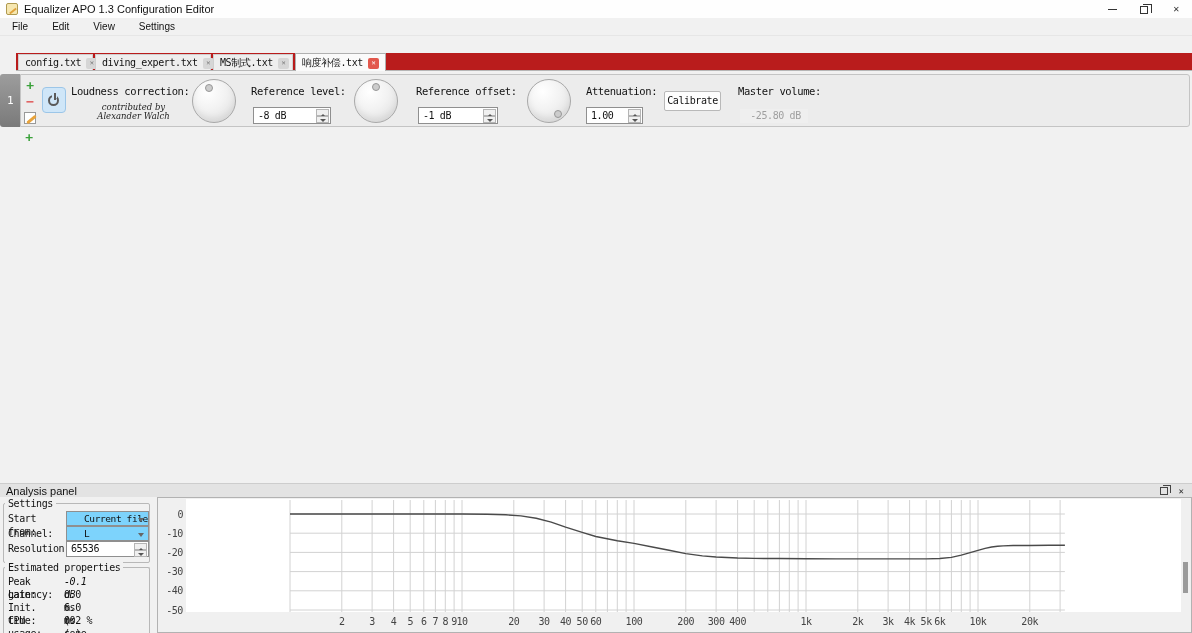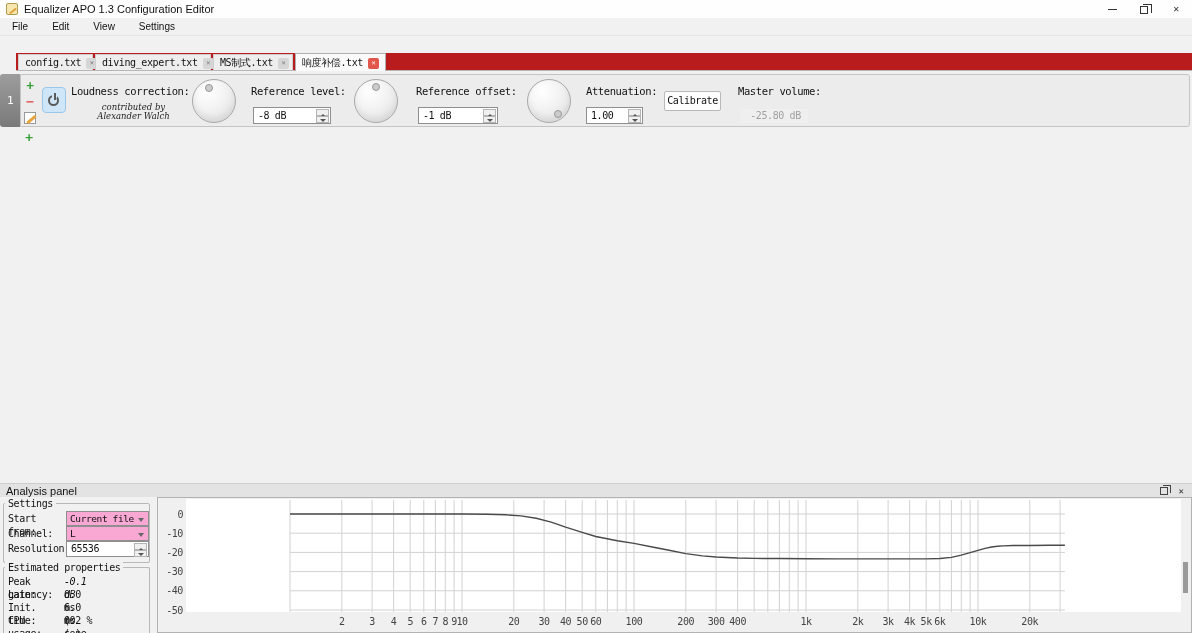--- a/index.html
+++ b/index.html
@@ -35,21 +35,21 @@
   #icon-new:after { content:""; position:absolute; right:-1px; top:-1px; width:4px; height:4px; background:#f1f1f1; border-left:1px solid #9a9a9a; border-bottom:1px solid #9a9a9a; }
   #icon-open { left:27px; background:#86b0dc; border:1px solid #4e7cae; border-radius:1px; }
   #icon-open:before { content:""; position:absolute; left:0; top:-3px; width:7px; height:3px; background:#86b0dc; border:1px solid #4e7cae; border-bottom:none; }
   #icon-open:after { content:""; position:absolute; left:0; top:4px; width:12px; height:8px; background:#b8d4f0; border-top:1px solid #4e7cae; }
   #icon-save { left:44px; background:#c8cdd4; border:1px solid #7b818c; }
   #icon-save:after { content:""; position:absolute; left:4px; top:2px; width:0; height:0; border:3px solid transparent; border-top:6px solid #3a6ea8; }
   #instant-checkbox { left:65px; top:38px; width:12px; height:12px; background:#2b79d0; border:1px solid #2b79d0; border-radius:2px; color:#fff; font-size:9px; line-height:12px; text-align:center; }
   #instant-label { left:82px; top:38px; line-height:13px; }
   #device-label { left:692px; top:39px; }
   #channel-config-label { left:965px; top:39px; }
-  .combo { background:#f9a8d4; border:1px solid #8f8f8f; height:16px; line-height:14px; padding:0 14px 0 3px; overflow:hidden; white-space:nowrap; }
+  .combo { background:#7dd3fc; border:1px solid #8f8f8f; height:16px; line-height:14px; padding:0 14px 0 17px; overflow:hidden; white-space:nowrap; }
   .combo .chev { position:absolute; right:4px; top:6px; width:0; height:0; border:3px solid transparent; border-top:4px solid #666; }
   #device-select { left:730px; top:36px; width:226px; }
   #channel-config-select { left:1076px; top:36px; width:112px; font-size:9.5px; }
 
   
   #tabbar { left:16px; top:53px; width:1192px; height:18px; background:#b91c1c; border-bottom:1px solid #b6b6b6; }
   .tab { position:absolute; top:1px; height:16px; line-height:16px; padding:0 6px; background:#eeeeee; border:1px solid #cfcfcf; border-bottom:none; white-space:nowrap; }
   .tab.active { top:0; height:18px; line-height:17px; background:#fafafa; border-color:#b0b0b0; z-index:2; }
   .tab-close { display:inline-block; width:11px; height:11px; margin-left:5px; background:#d6d6d6; border-radius:2px; color:#777; font-size:7px; line-height:11px; text-align:center; vertical-align:1px; }
   .tab.active .tab-close { background:#e2574c; color:#fff; }

